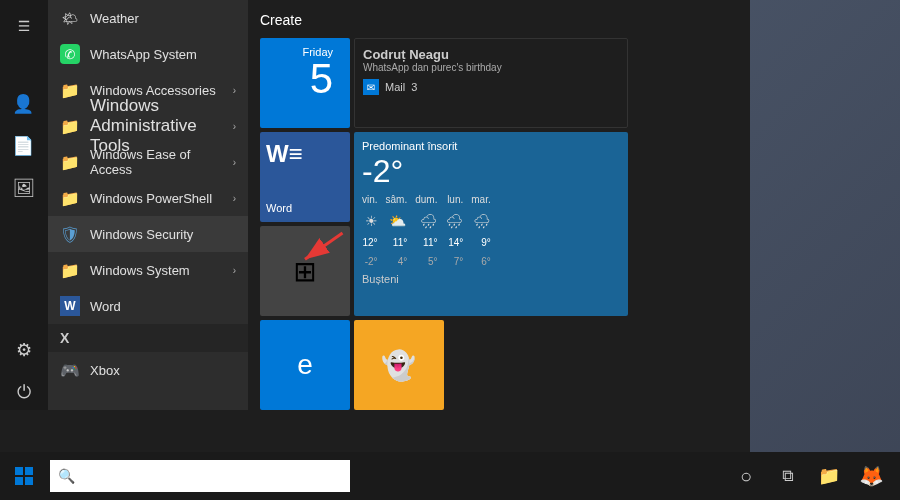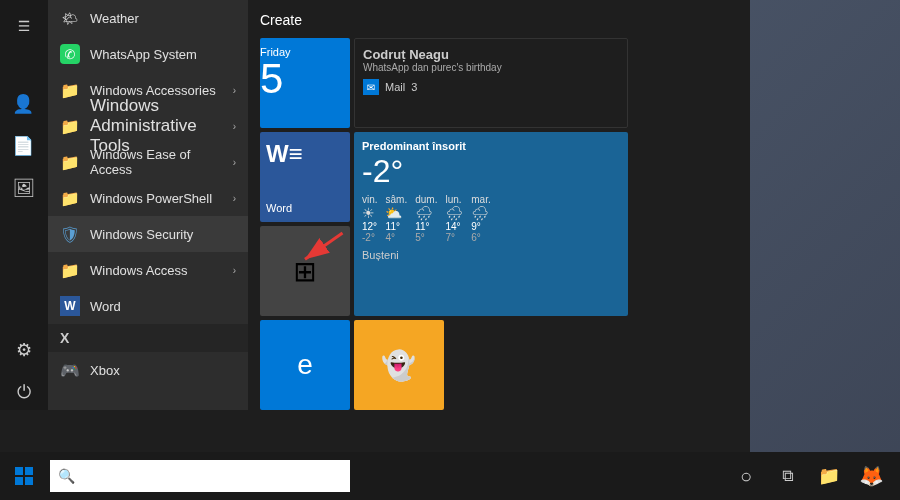--- a/index.html
+++ b/index.html
@@ -157,22 +157,22 @@
       text-align: center;
       z-index: 2;
     }
 
     
     .tile-calendar {
       background: #0078d7;
       grid-column: 1;
       grid-row: 1;
       justify-content: flex-start;
-      align-items: flex-start;
-      padding: 8px 0;
+      align-items: flex-end;
+      padding: 8px 17px;
     }
     .tile-calendar .day-name {
       font-size: 11px;
       color: #fff;
       font-weight: 300;
     }
     .tile-calendar .day-num {
       font-size: 42px;
       color: #fff;
       font-weight: 200;
@@ -246,39 +246,40 @@
       grid-column: 2 / 4;
       grid-row: 2 / 4;
       flex-direction: column;
       align-items: flex-start;
       justify-content: flex-start;
       padding: 8px;
     }
     .tile-weather .weather-condition {
       font-size: 11px;
       color: #fff;
-      font-weight: 700;
+      font-weight: 400;
     }
     .tile-weather .weather-temp {
       font-size: 32px;
       color: #fff;
       font-weight: 300;
       line-height: 1.2;
     }
     .tile-weather .weather-forecast {
       display: flex;
       gap: 8px;
       margin-top: 4px;
     }
     .weather-day {
       display: flex;
       flex-direction: column;
-      align-items: flex-start;
+      align-items: flex-end;
       font-size: 10px;
       color: #ddd;
+      gap: 8px;
     }
     .weather-day .day-label { font-size: 10px; color: #ddd; }
     .weather-day .day-icon { font-size: 14px; }
     .weather-day .day-hi { font-size: 10px; color: #fff; }
     .weather-day .day-lo { font-size: 10px; color: #aaa; }
     .weather-location {
       font-size: 11px;
       color: #ccc;
       margin-top: 6px;
     }
@@ -470,21 +471,21 @@
         <span class="chevron">›</span>
       </div>
 
       <div class="app-list-item highlighted">
         <span class="item-icon" style="color:#5a9fd4;font-size:16px;">🛡</span>
         <span>Windows Security</span>
       </div>
 
       <div class="app-list-item">
         <span class="item-icon folder-icon">📁</span>
-        <span>Windows Access</span>
+        <span>Windows System</span>
         <span class="chevron">›</span>
       </div>
 
       <div class="app-list-item">
         <span class="item-icon word-icon">W</span>
         <span>Word</span>
       </div>
 
       <div class="section-letter">
         <span>X</span>

